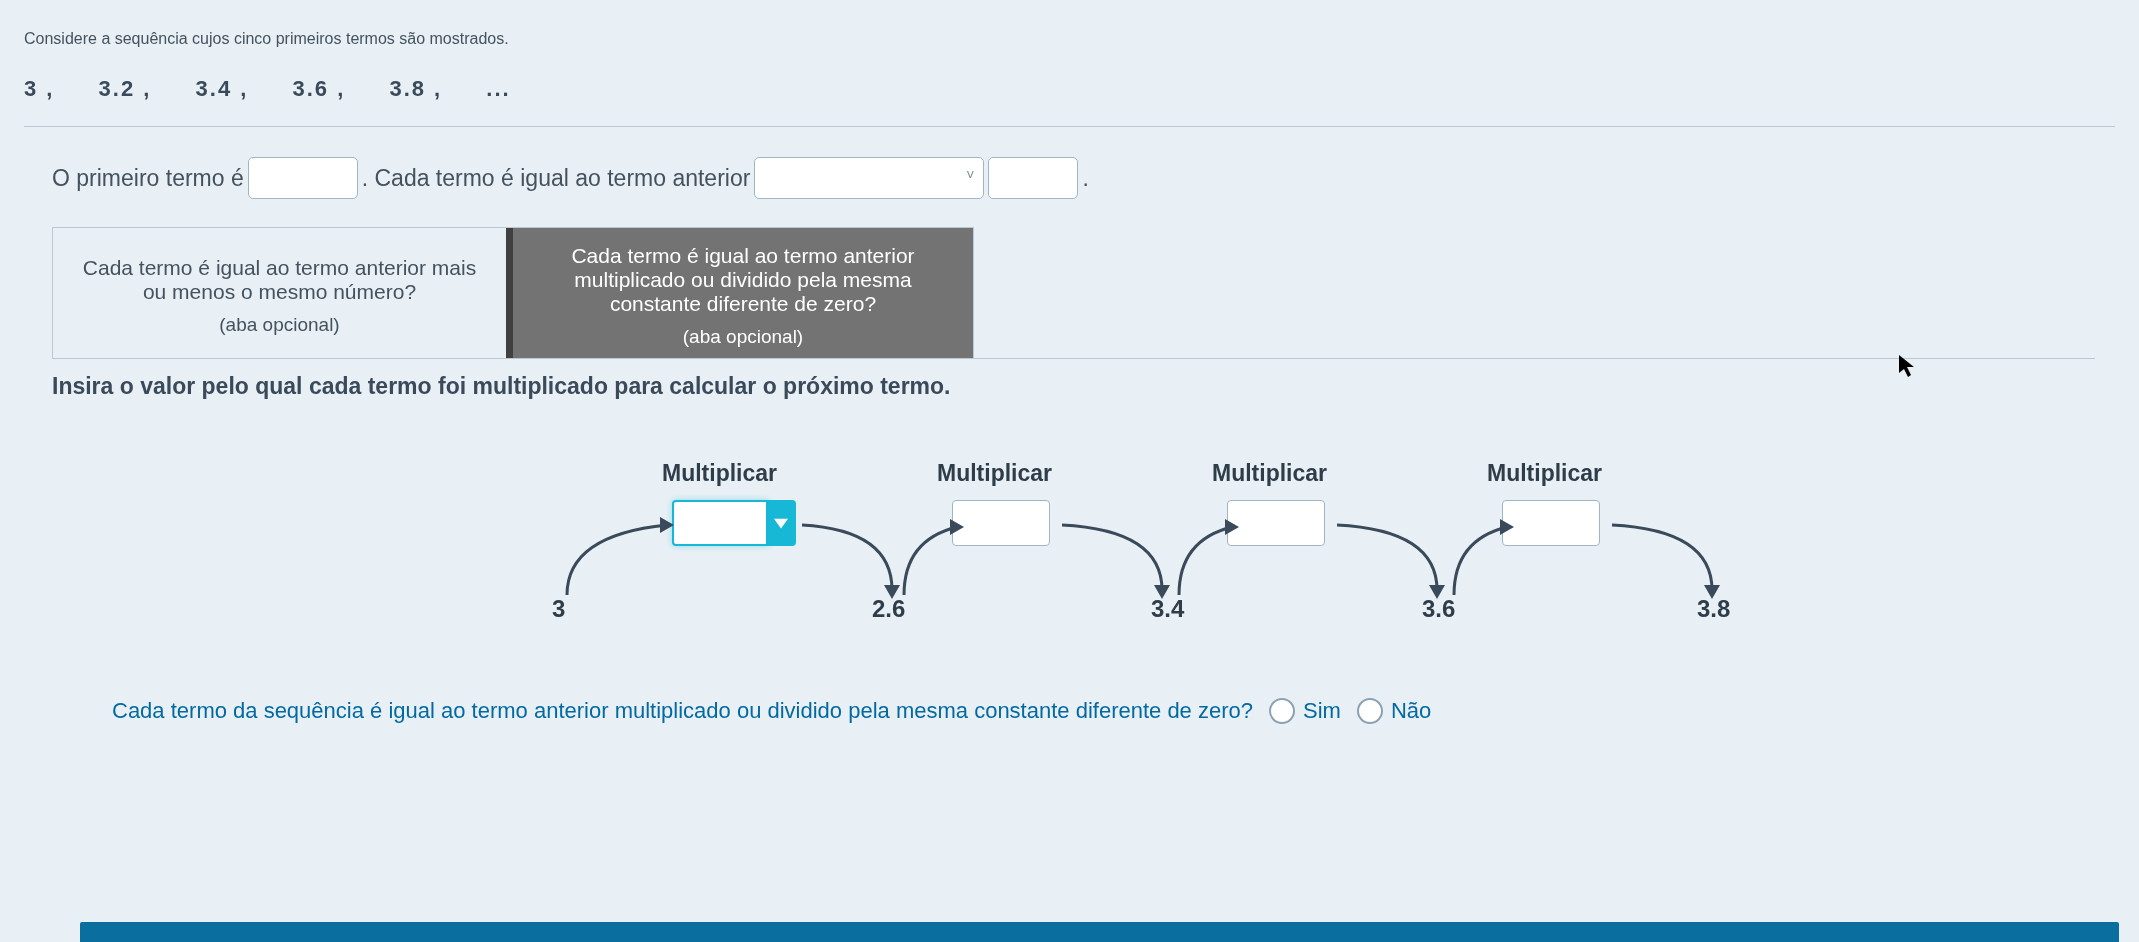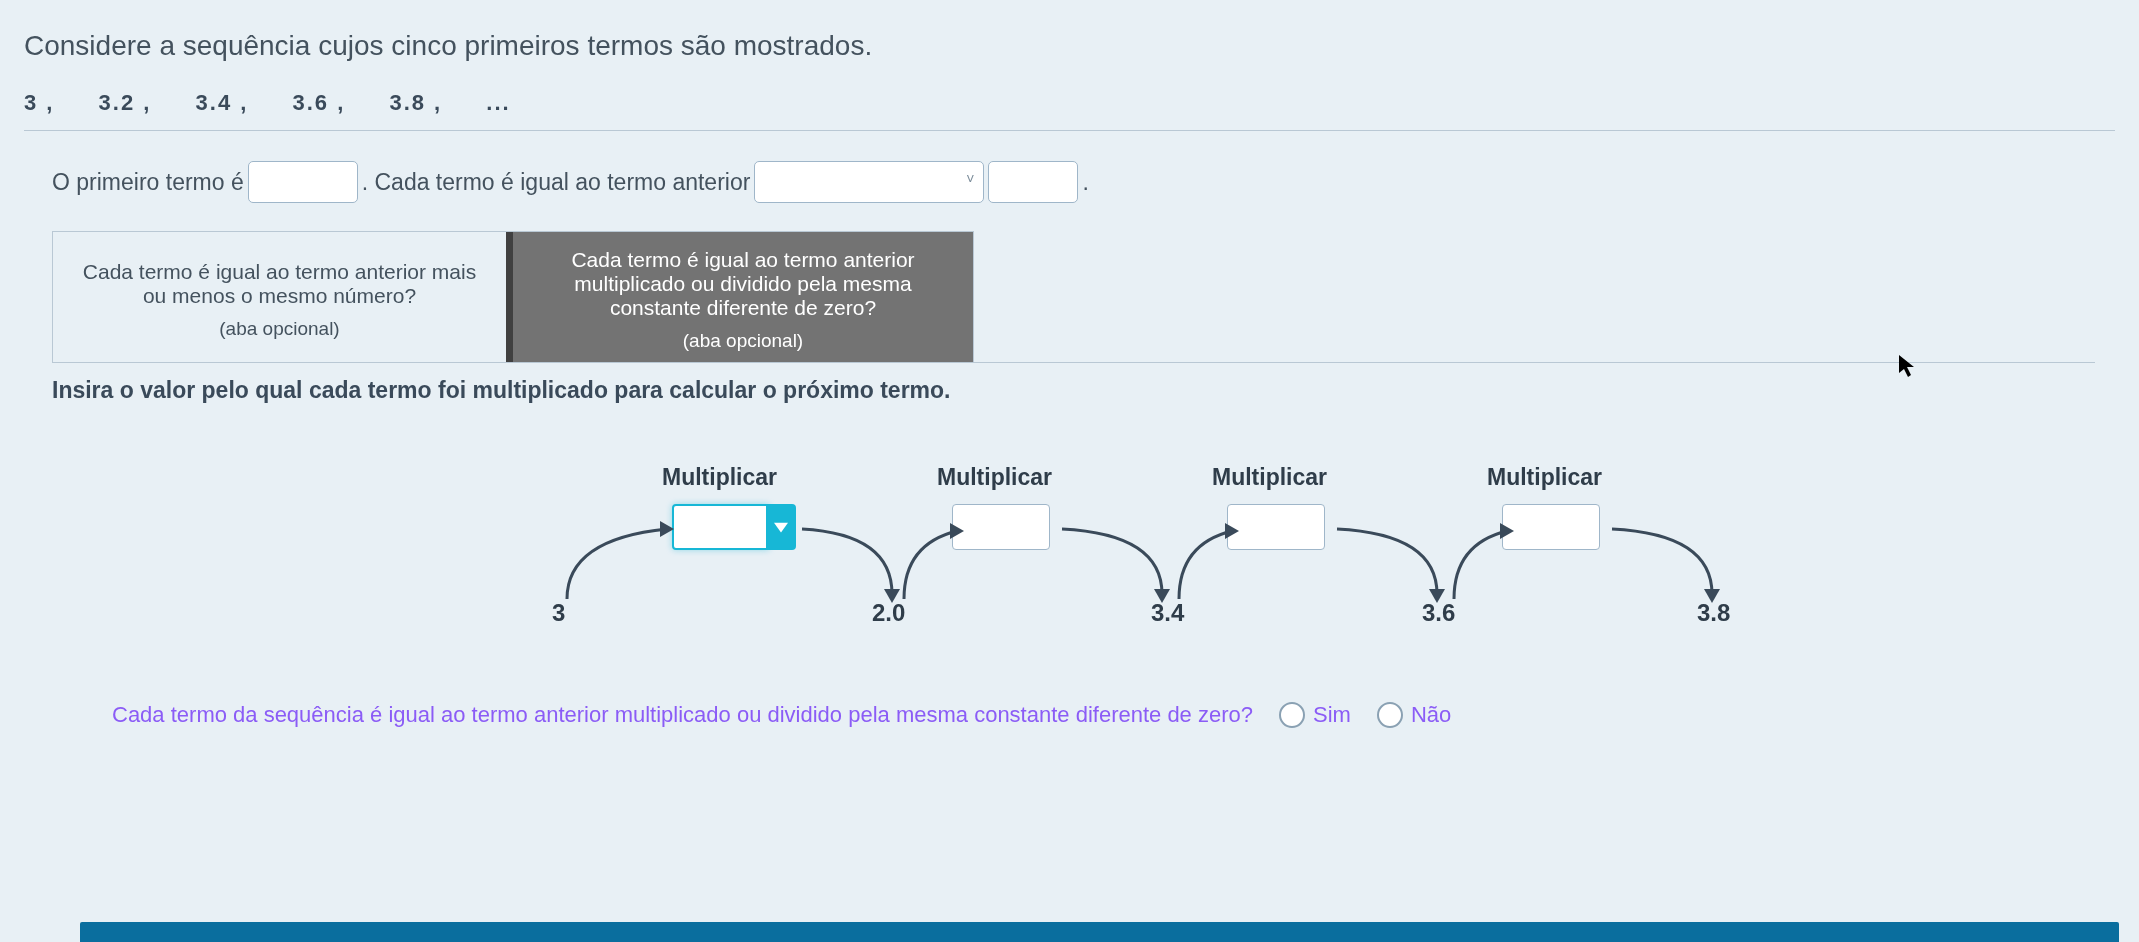--- a/index.html
+++ b/index.html
@@ -10,29 +10,29 @@
     padding: 0;
     width: 2139px;
     height: 942px;
     overflow: hidden;
     position: relative;
   }
   .content-wrap {
     padding: 30px 24px 0 24px;
   }
   .intro-text {
-    font-size: 28px;
+    font-size: 16px;
     color: #44525e;
     margin-bottom: 28px;
   }
   .sequence-row {
     font-size: 22px;
     font-weight: 700;
     color: #3a4a5a;
-    margin-bottom: 14px;
+    margin-bottom: 24px;
     letter-spacing: 2px;
   }
   .sequence-row span { margin-right: 36px; }
   .hr-top {
     border: none;
     border-top: 1px solid #b9c8d4;
     margin: 0 0 30px 0;
   }
   .section {
     padding: 0 20px 0 28px;
@@ -169,23 +169,23 @@
   .dd-btn svg { width: 14px; height: 14px; fill: #fff; }
 
   .arc {
     position: absolute;
     pointer-events: none;
   }
 
   .question-row {
     display: flex;
     align-items: center;
-    gap: 26px;
+    gap: 16px;
     font-size: 22px;
-    color: #8b5cf6;
+    color: #0369a1;
     padding: 8px 0 0 60px;
   }
   .radio-wrap {
     display: inline-flex;
     align-items: center;
     gap: 8px;
     cursor: pointer;
   }
   .radio-circle {
     width: 26px; height: 26px;
@@ -274,21 +274,21 @@
         <input class="factor-input" type="text" value="" style="">
       </div>
       <div class="factor-group" style="left:1175px; top:60px;">
         <input class="factor-input" type="text" value="" style="">
       </div>
       <div class="factor-group" style="left:1450px; top:60px;">
         <input class="factor-input" type="text" value="" style="">
       </div>
 
       <div class="node" style="left:500px; top:155px;">3</div>
-      <div class="node" style="left:820px; top:155px;">2.0</div>
+      <div class="node" style="left:820px; top:155px;">2.6</div>
       <div class="node" style="left:1099px; top:155px;">3.4</div>
       <div class="node" style="left:1370px; top:155px;text-align:right;">3.6</div>
       <div class="node" style="left:1645px; top:155px;">3.8</div>
 
       <svg class="arc" style="left:500px; top:55px; width:130px; height:110px;">
         <path d="M15,100 Q15,40 115,30" fill="none" stroke="#3a4a5a" stroke-width="3"></path>
         <polygon points="108,22 122,30 108,38" fill="#3a4a5a"></polygon>
       </svg>
       <svg class="arc" style="left:740px; top:55px; width:120px; height:110px;">
         <path d="M10,30 Q100,35 100,95" fill="none" stroke="#3a4a5a" stroke-width="3"></path>

